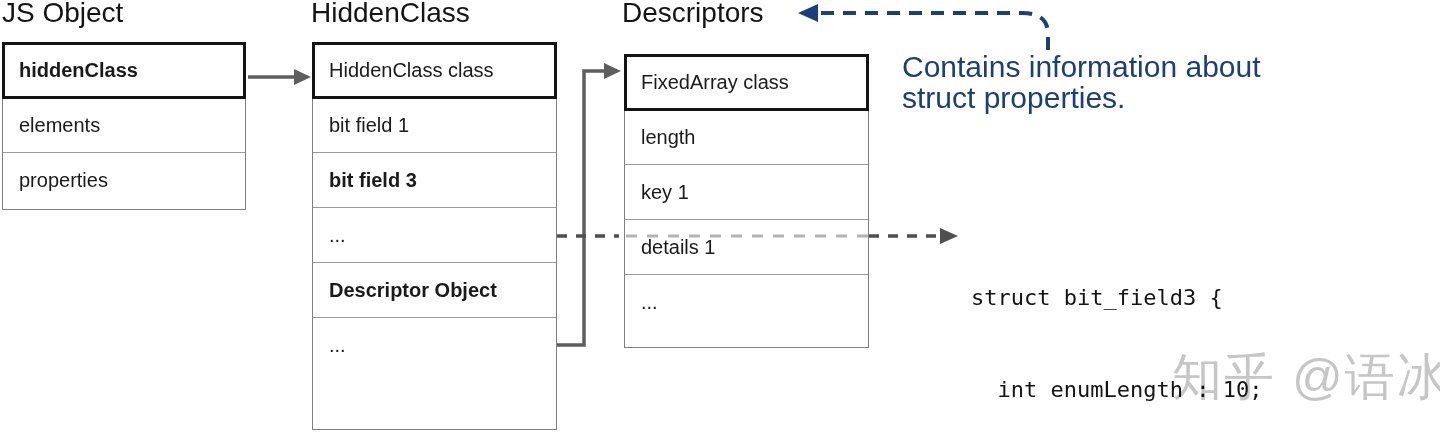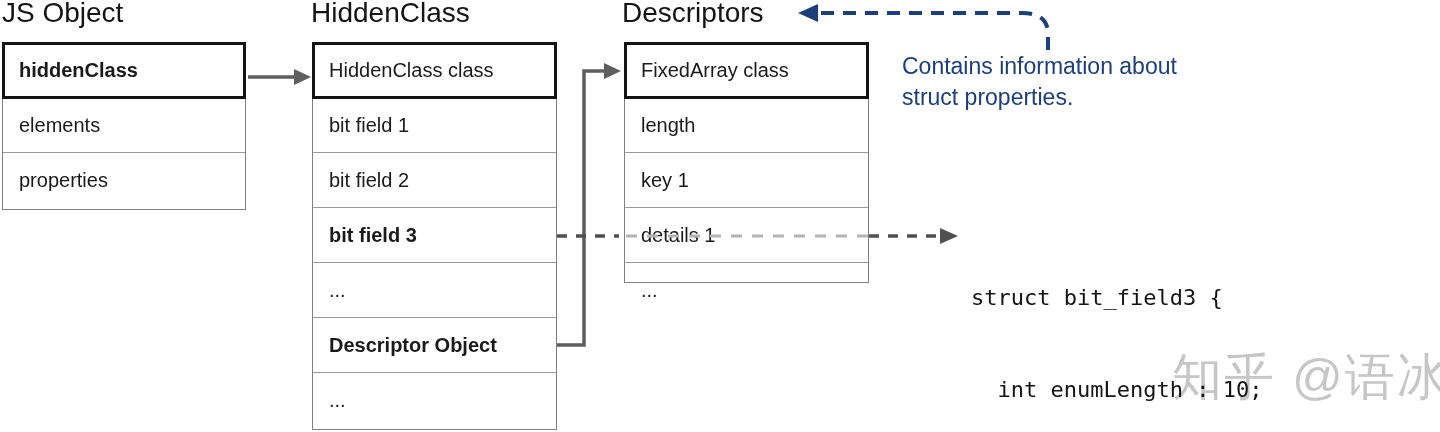--- a/index.html
+++ b/index.html
@@ -14,36 +14,36 @@
   #title-jsobject{left:2px;}
   #title-hiddenclass{left:311px;}
   #title-descriptors{left:622px;}
 
   .tbl{
     position:absolute;top:42px;box-sizing:border-box;background:#ffffff;
     border:1.5px solid #7f7f7f;z-index:1;
   }
   #tbl-jsobject{left:2px;width:244px;height:168px;}
   #tbl-hiddenclass{left:312px;width:245px;height:388px;}
-  #tbl-descriptors{left:624px;width:245px;height:241px;}
+  #tbl-descriptors{left:624px;width:245px;height:294px;margin-top:12px;}
 
   .row{
     box-sizing:border-box;height:55px;display:flex;align-items:center;
     padding-left:16px;font-size:20px;color:#1a1a1a;
     border-bottom:1px solid #9a9a9a;white-space:nowrap;
   }
   .row:last-child{border-bottom:none;}
   .row.head{outline:3px solid #141414;outline-offset:-2px;}
   .row.bold{font-weight:bold;}
 
   svg.arrows{position:absolute;left:0;top:0;z-index:5;pointer-events:none;}
 
   .note{
     position:absolute;left:902px;top:51px;z-index:4;
-    font-size:23px;line-height:31px;color:#1b3f7c;white-space:nowrap;
+    font-size:30px;line-height:31px;color:#1b3f7c;white-space:nowrap;
   }
   .code{
     position:absolute;left:971px;top:222px;z-index:4;
     font-family:"DejaVu Sans Mono", monospace;
     font-size:22px;line-height:30.5px;color:#141414;white-space:pre;
   }
   .watermark{
     position:absolute;left:1172px;top:344px;z-index:3;
     font-size:50px;color:#bdbdbd;opacity:.85;letter-spacing:2px;white-space:nowrap;
   }
@@ -57,21 +57,20 @@
 
 <div class="tbl" id="tbl-jsobject">
   <div class="row head bold">hiddenClass</div>
   <div class="row">elements</div>
   <div class="row">properties</div>
 </div>
 
 <div class="tbl" id="tbl-hiddenclass">
   <div class="row head">HiddenClass class</div>
   <div class="row">bit field 1</div>
-  <div class="row">bit field 2</div>
   <div class="row bold">bit field 3</div>
   <div class="row">...</div>
   <div class="row bold">Descriptor Object</div>
   <div class="row">...</div>
 </div>
 
 <div class="tbl" id="tbl-descriptors">
   <div class="row head">FixedArray class</div>
   <div class="row">length</div>
   <div class="row">key 1</div>

